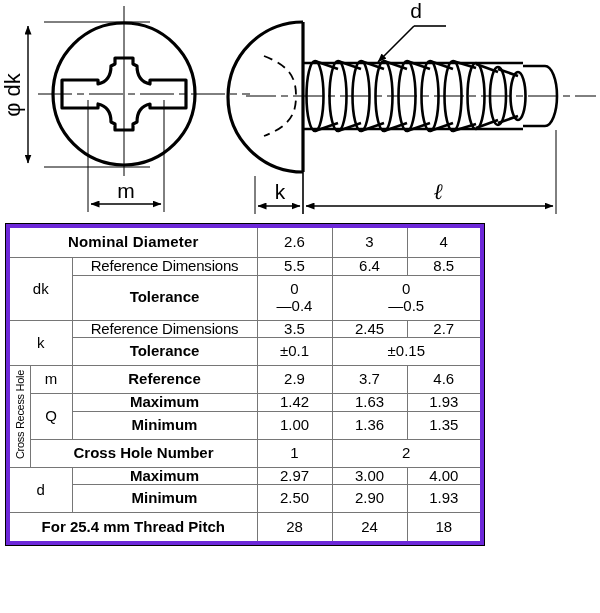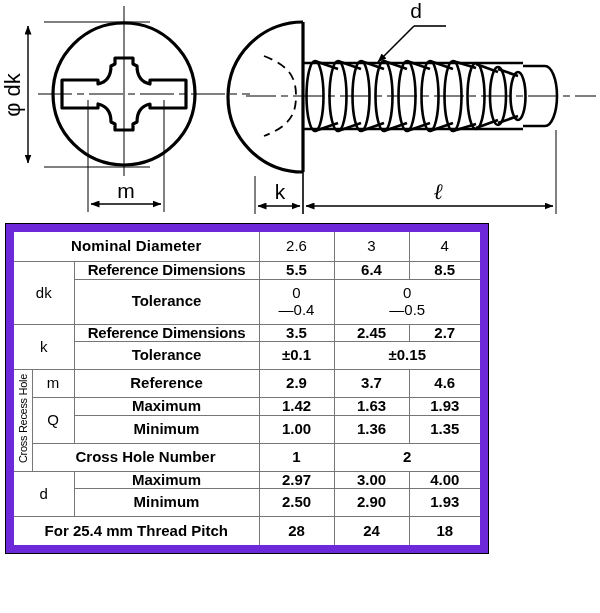--- a/index.html
+++ b/index.html
@@ -43,33 +43,33 @@
     border: 1px solid #767676;
     text-align: center;
     vertical-align: middle;
     padding: 0;
     font-size: 15px;
     line-height: 1.1;
     color: #000;
   }
   
   table.spec {
-    border: 8px solid #6d28d9;
+    border: 4px solid #6d28d9;
     outline: 1px solid #000;
   }
   table.spec tr:first-child td { border-top: none; }
   table.spec td.lab-left  { border-left: none; }
   .hdr { font-weight: bold; font-size: 17px; letter-spacing: .2px; }
-  .num { font-size: 16px; font-weight: bold; }
+  .num { font-size: 16px; font-weight: normal; }
   .numb{ font-size: 16px; font-weight: normal; }
   .rowlab { font-weight: bold; font-size: 15px; }
   .sidelab { font-size: 15px; font-weight: normal; }
   .refdim {
     font-size: 12.5px;
-    font-weight: bold;
+    font-weight: normal;
     letter-spacing: -0.2px;
     white-space: nowrap;
   }
   .tol2 { font-size: 16px; line-height: 1.15; }
   .vert {
     writing-mode: vertical-rl;
     transform: rotate(180deg);
     font-size: 11px;
     letter-spacing: -0.3px;
     white-space: nowrap;

